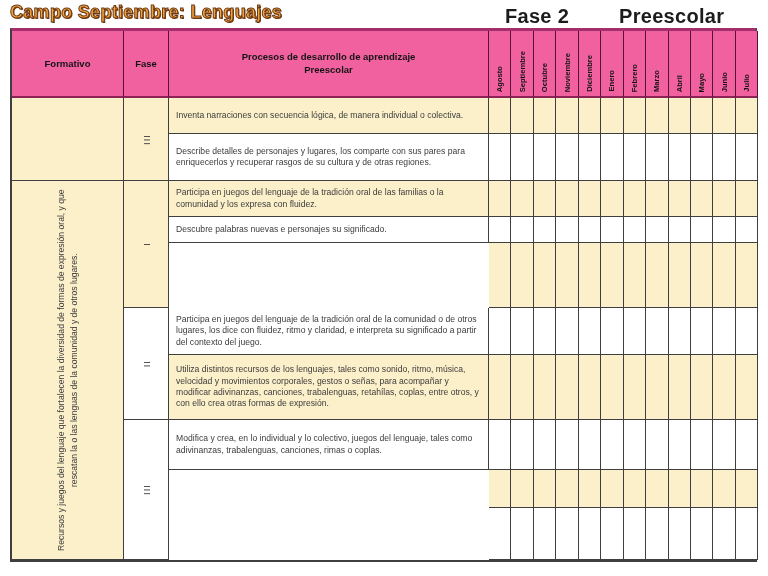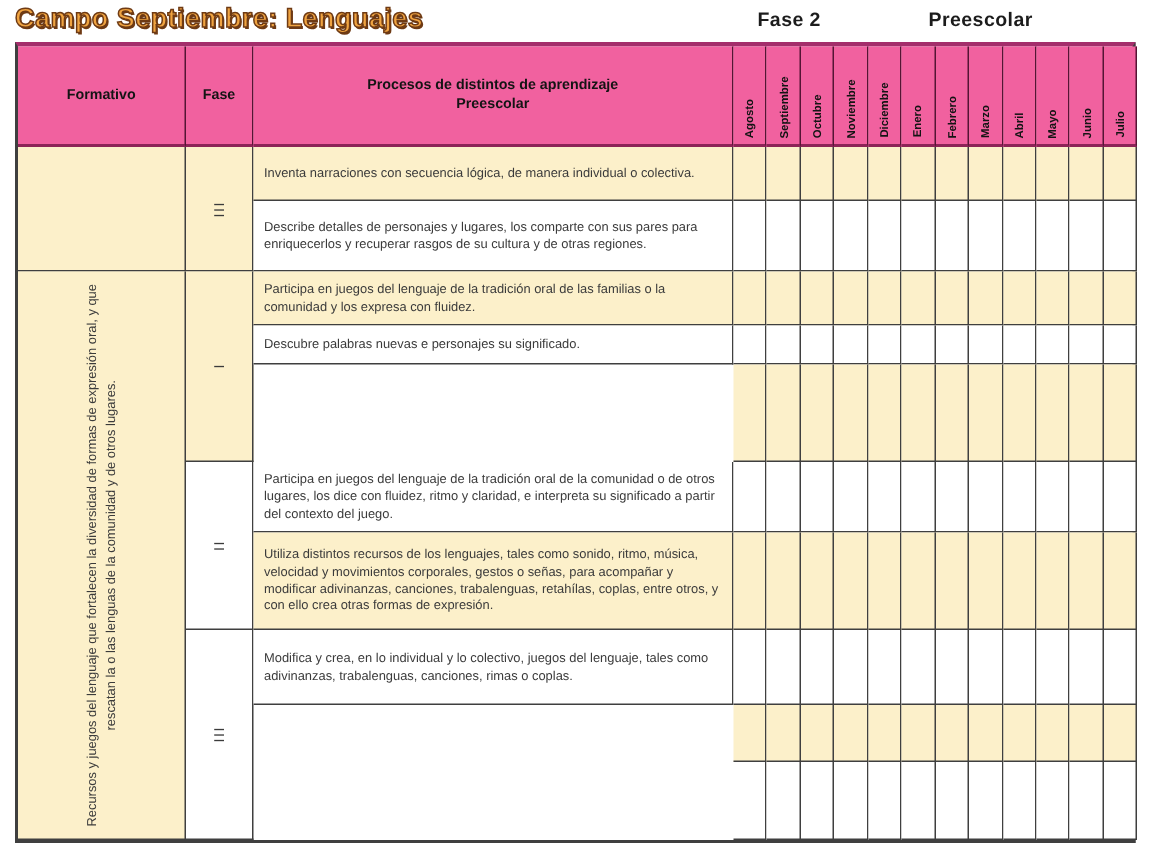--- a/index.html
+++ b/index.html
@@ -8,21 +8,21 @@
     font-family:"Liberation Sans", sans-serif;overflow:hidden;
   }
   
   .topbar{position:absolute;left:0;top:0;width:768px;height:28px;}
   .main-title{
     position:absolute;left:10px;top:2px;
     font-size:18px;font-weight:bold;letter-spacing:.3px;
     color:#f0a441;-webkit-text-stroke:1px #6e3a14;
     text-shadow:1px 1px 0 #6e3a14;
   }
-  .sub-label{position:absolute;top:5px;font-size:13px;font-weight:bold;color:#1c1c1c;letter-spacing:.3px;}
+  .sub-label{position:absolute;top:5px;font-size:20px;font-weight:bold;color:#1c1c1c;letter-spacing:.3px;}
   .fase{left:505px;}
   .nivel-esc{left:619px;}
 
   
   .tbl{
     position:absolute;left:10px;top:28px;width:747px;
     display:grid;
     grid-template-columns:112px 45px 320px repeat(12, 22.45px);
     grid-template-rows:67px 36px 47px 36px 26px 65px 47px 65px 50px 38px 52px;
     border:2px solid #3f3f3f;
@@ -78,21 +78,21 @@
   <span class="main-title">Campo Septiembre: Lenguajes</span>
   <span class="sub-label fase">Fase 2</span>
   <span class="sub-label nivel-esc">Preescolar</span>
 </div>
 
 <div class="tbl">
 
   <div class="cell hdr hdr-txt" style="grid-row:1;grid-column:1">Formativo</div>
   <div class="cell hdr hdr-txt" style="grid-row:1;grid-column:2">Fase</div>
   <div class="cell hdr hdr-txt hdr-proc" style="grid-row:1;grid-column:3">
-    <div>Procesos de distintos de aprendizaje</div>
+    <div>Procesos de desarrollo de aprendizaje</div>
     <div>Preescolar</div>
   </div>
   <div class="cell hdr mh" style="grid-row:1;grid-column:4">
       <span class="vlabel">Agosto</span>
     </div>
   <div class="cell hdr mh" style="grid-row:1;grid-column:5">
       <span class="vlabel">Septiembre</span>
     </div>
   <div class="cell hdr mh" style="grid-row:1;grid-column:6">
       <span class="vlabel">Octubre</span>

